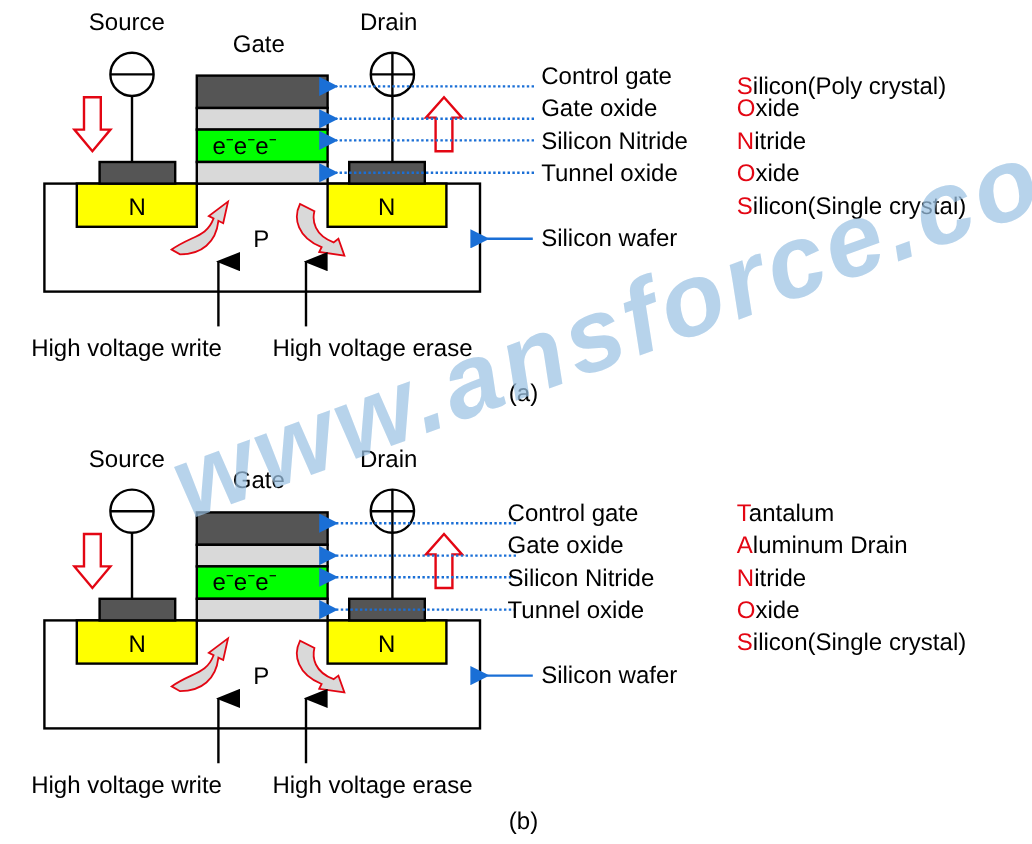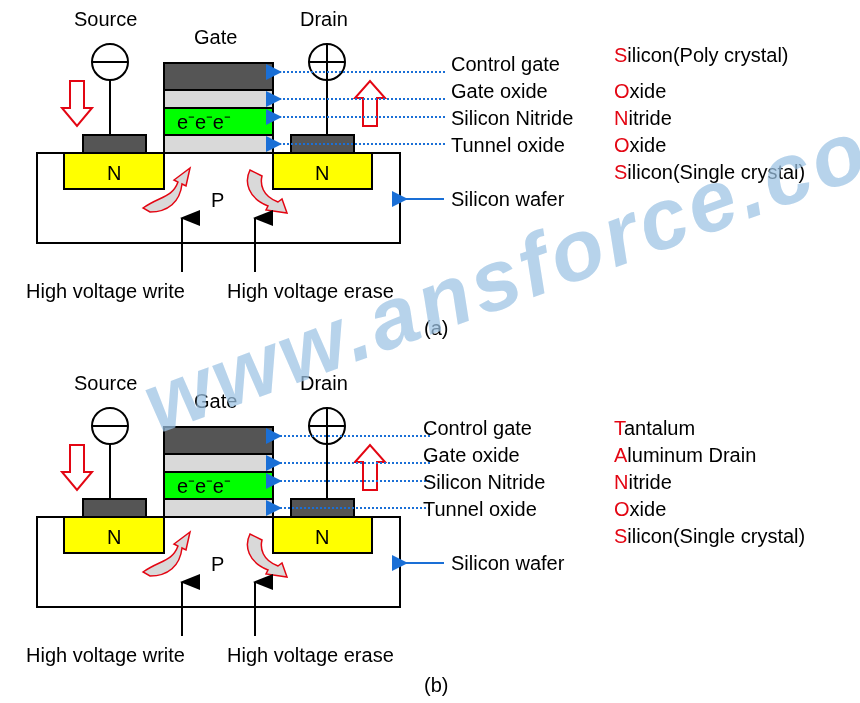--- a/index.html
+++ b/index.html
@@ -83,21 +83,21 @@
   <div class="lbl" style="left:107px;top:162px;">N</div>
   <div class="lbl" style="left:315px;top:162px;">N</div>
   <div class="lbl" style="left:211px;top:189px;">P</div>
 
   <div class="lbl" style="left:451px;top:53px;">Control gate</div>
   <div class="lbl" style="left:451px;top:80px;">Gate oxide</div>
   <div class="lbl" style="left:451px;top:107px;">Silicon Nitride</div>
   <div class="lbl" style="left:451px;top:134px;">Tunnel oxide</div>
   <div class="lbl" style="left:451px;top:188px;">Silicon wafer</div>
 
-  <div class="mat" style="left:614px;top:44px;"><span class="first">S</span><span>ilicon(Poly crystal)</span></div>
+  <div class="mat" style="left:614px;top:61px;"><span class="first">S</span><span>ilicon(Poly crystal)</span></div>
   <div class="mat" style="left:614px;top:80px;"><span class="first">O</span><span>xide</span></div>
   <div class="mat" style="left:614px;top:107px;"><span class="first">N</span><span>itride</span></div>
   <div class="mat" style="left:614px;top:134px;"><span class="first">O</span><span>xide</span></div>
   <div class="mat" style="left:614px;top:161px;"><span class="first">S</span><span>ilicon(Single crystal)</span></div>
 
   <div class="lbl" style="left:26px;top:280px;">High voltage write</div>
   <div class="lbl" style="left:227px;top:280px;">High voltage erase</div>
   <div class="caption" style="left:424px;top:317px;">(a)</div>
 </div>
 

